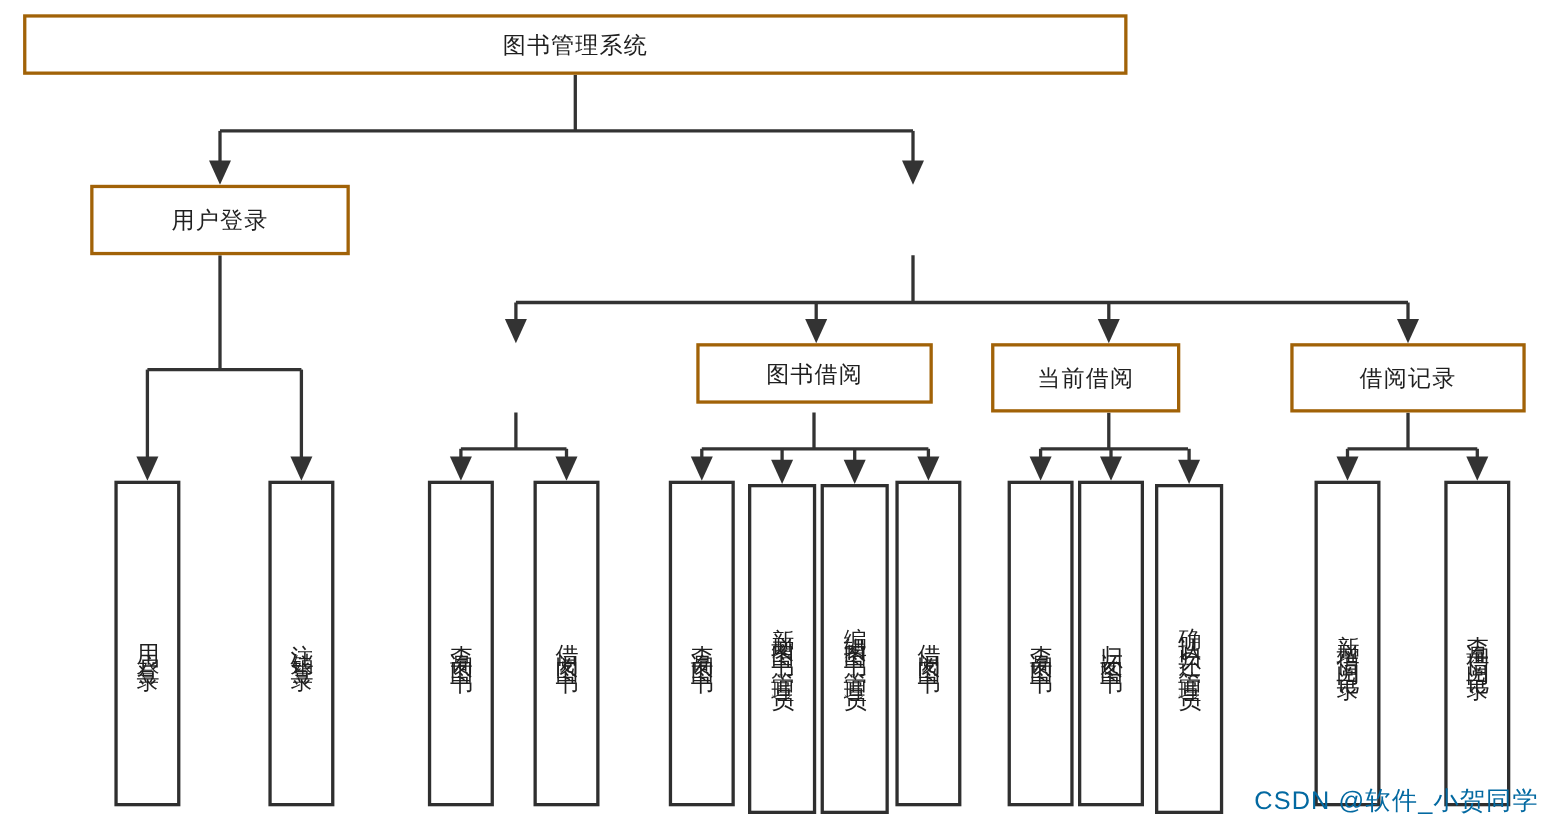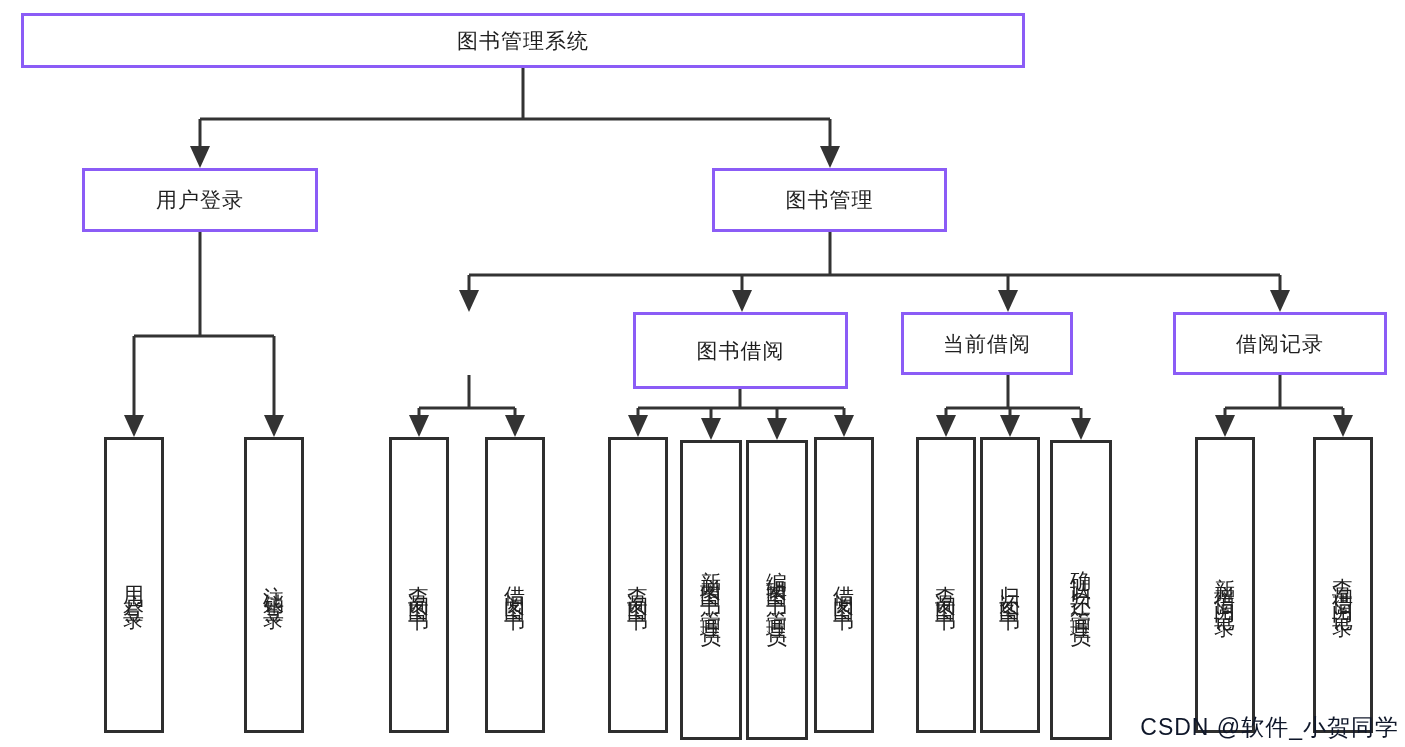--- a/index.html
+++ b/index.html
@@ -25,21 +25,21 @@
     stroke-width: 3;
     fill: none;
   }
   .connectors polygon {
     fill: #333333;
     stroke: none;
   }
   .hnode {
     position: absolute;
     box-sizing: border-box;
-    border: 3px solid #8b5cf6;
+    border: 3px solid #a16207;
     background: #ffffff;
     display: flex;
     align-items: center;
     justify-content: center;
     font-size: 21px;
     color: #1f1f1f;
     letter-spacing: 1px;
     white-space: nowrap;
   }
   .leaf {
@@ -65,21 +65,21 @@
     font-size: 21px;
     color: #1f1f1f;
     letter-spacing: 8px;
     line-height: 1.1;
   }
   .watermark {
     position: absolute;
     right: 6px;
     bottom: 4px;
     font-size: 23px;
-    color: #0f172a;
+    color: #0369a1;
     letter-spacing: 1px;
     white-space: nowrap;
   }
 </style>
 </head>
 <body>
 
 <div class="canvas">
 
   <svg class="connectors" width="1405" height="747" viewBox="0 0 1405 747" xmlns="http://www.w3.org/2000/svg">
@@ -138,25 +138,22 @@
     <polygon points="1333,415 1353,415 1343,437"></polygon>
   </svg>
 
   <div class="hnode" style="left:21px; top:13px; width:1004px; height:55px;">
     <span>图书管理系统</span>
   </div>
 
   <div class="hnode" style="left:82px; top:168px; width:236px; height:64px;">
     <span>用户登录</span>
   </div>
-  <div class="hnode" style="left:712px; top:168px; width:235px; height:64px;">
-    <span>图书管理</span>
-  </div>
-
-  <div class="hnode" style="left:633px; top:312px; width:215px; height:77px;">
+
+  <div class="hnode" style="left:633px; top:312px; width:215px; height:55px;">
     <span>图书借阅</span>
   </div>
   <div class="hnode" style="left:901px; top:312px; width:172px; height:63px;">
     <span>当前借阅</span>
   </div>
   <div class="hnode" style="left:1173px; top:312px; width:214px; height:63px;">
     <span>借阅记录</span>
   </div>
 
   <div class="leaf" style="left:104px;">

